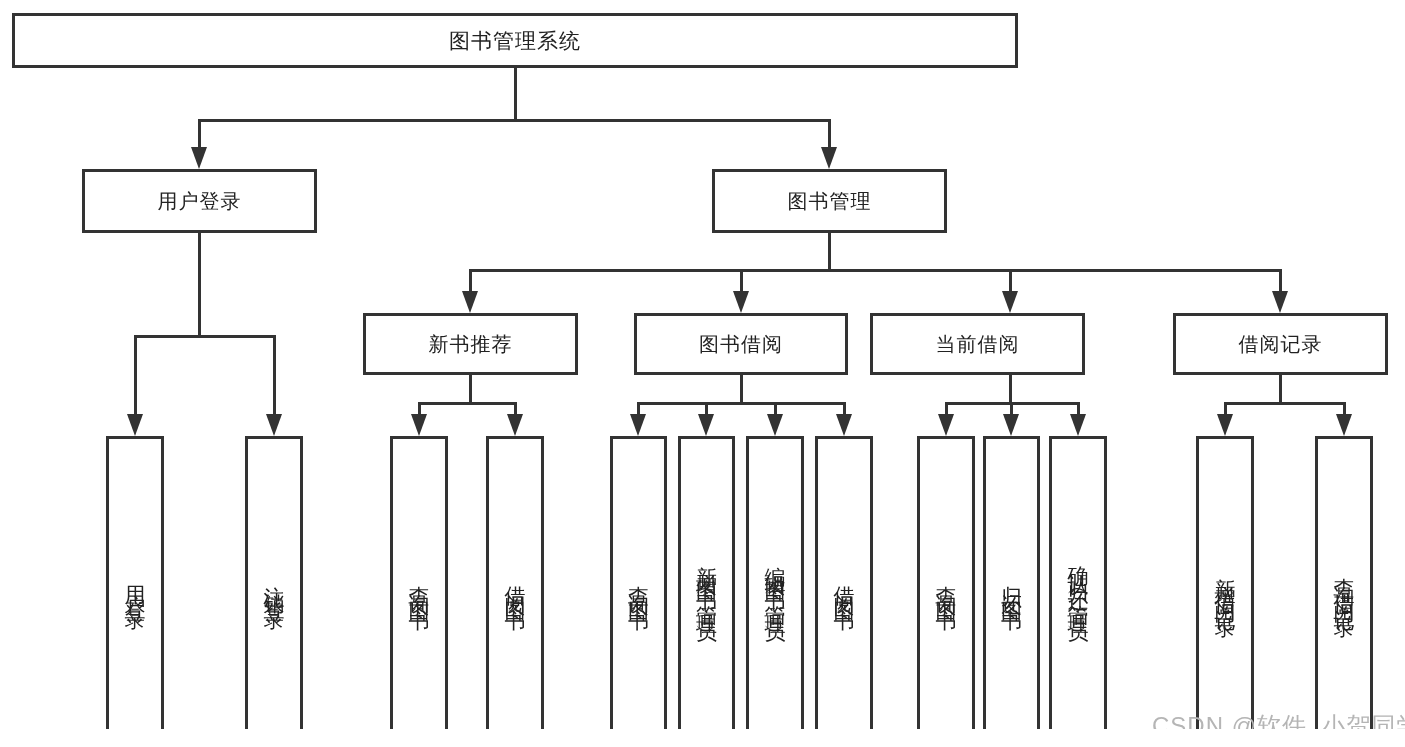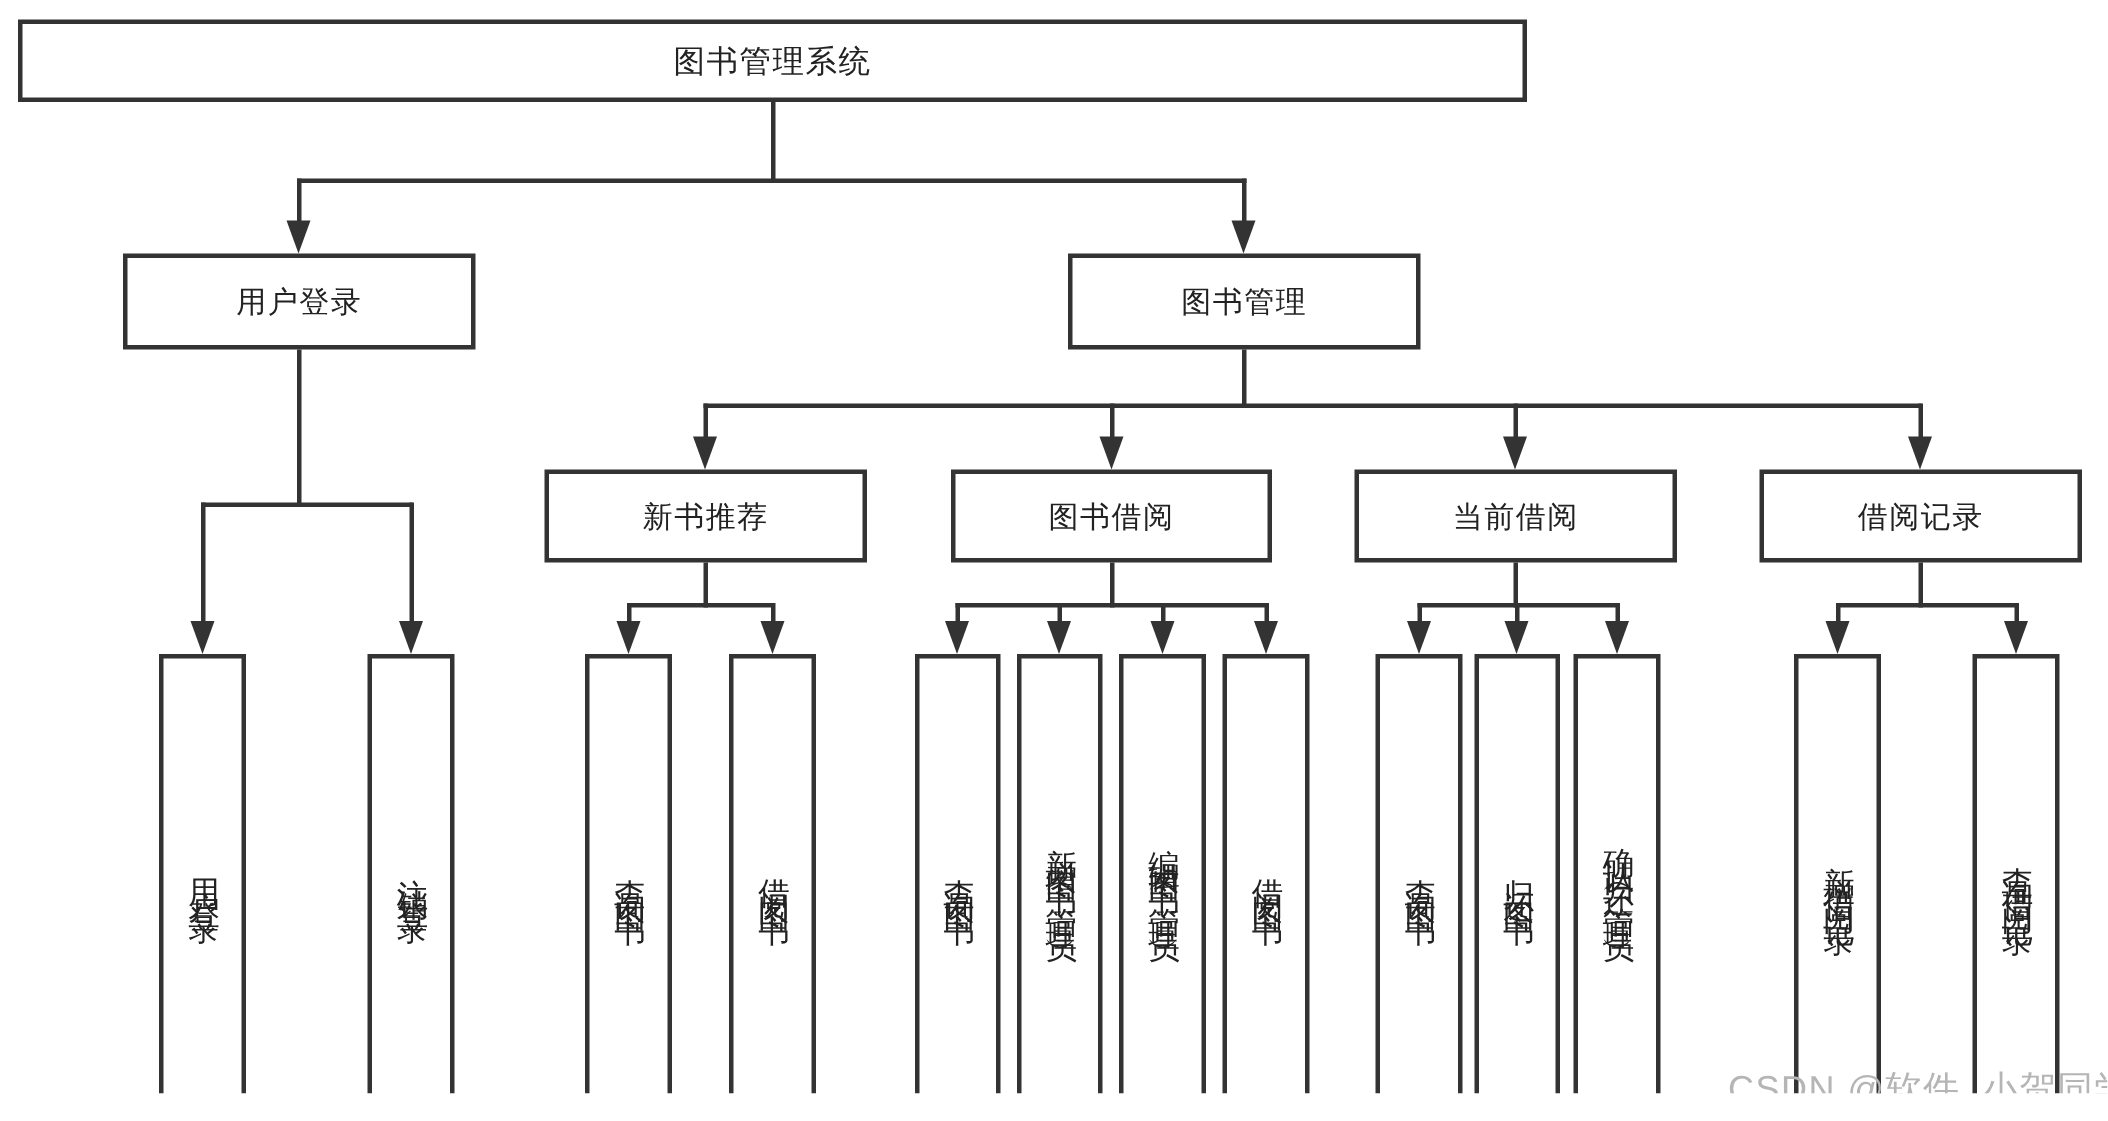--- a/index.html
+++ b/index.html
@@ -87,21 +87,21 @@
 
 <div class="canvas">
 
   <div class="node root" style="left:12px; top:13px; width:1006px; height:55px;">图书管理系统</div>
 
   <div class="node" style="left:82px; top:169px; width:235px; height:64px;">用户登录</div>
   <div class="node" style="left:712px; top:169px; width:235px; height:64px;font-family:Liberation Mono, monospace;">图书管理</div>
 
   <div class="node" style="left:634px; top:313px; width:214px; height:62px;">图书借阅</div>
   <div class="node" style="left:363px; top:313px; width:215px; height:62px;">新书推荐</div>
-  <div class="node" style="left:903px; top:313px; width:215px; height:62px;text-align:right;">当前借阅</div>
+  <div class="node" style="left:870px; top:313px; width:215px; height:62px;text-align:right;">当前借阅</div>
   <div class="node" style="left:1173px; top:313px; width:215px; height:62px;">借阅记录</div>
 
   <div class="leaf" style="left:106px;">用户登录</div>
   <div class="leaf" style="left:245px;">注销登录</div>
   <div class="leaf" style="left:390px;">查询图书</div>
   <div class="leaf" style="left:486px;">借阅图书</div>
   <div class="leaf" style="left:610px; width:57px;">查询图书</div>
   <div class="leaf" style="left:678px; width:57px;">新增图书（管理员）</div>
   <div class="leaf" style="left:746px;">编辑图书（管理员）</div>
   <div class="leaf" style="left:815px;">借阅图书</div>

